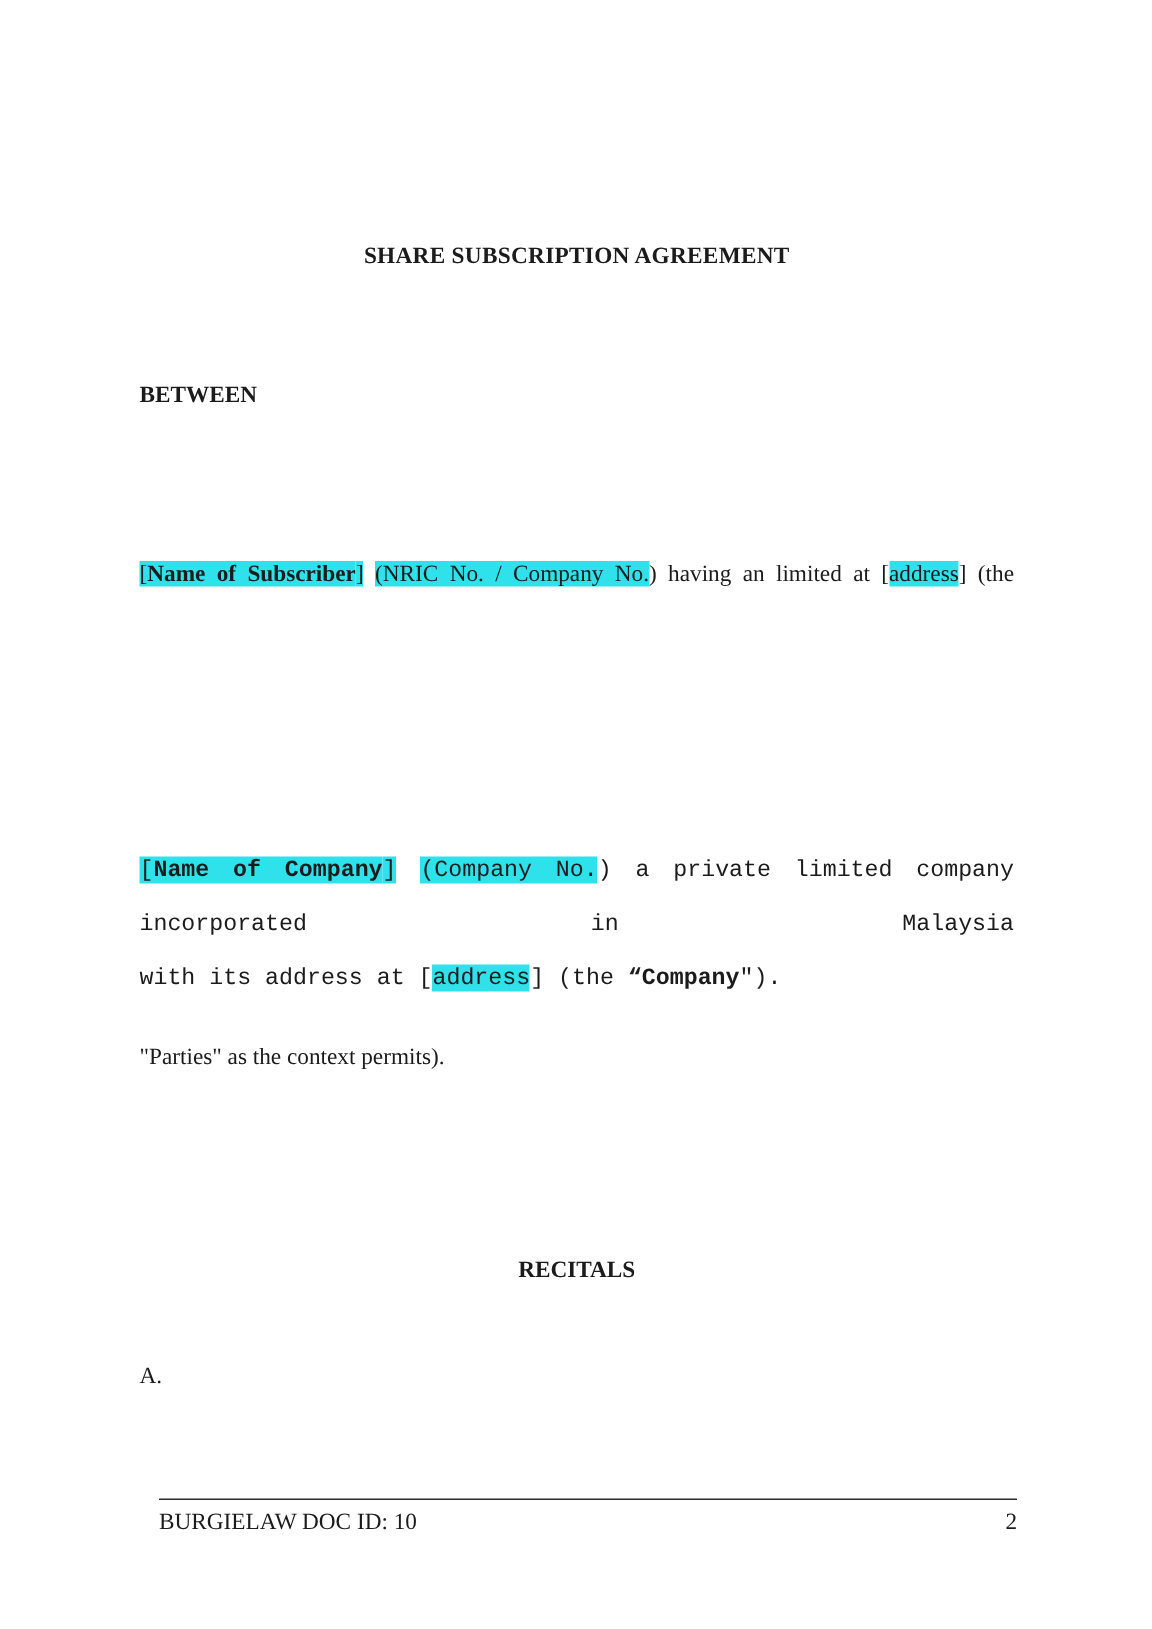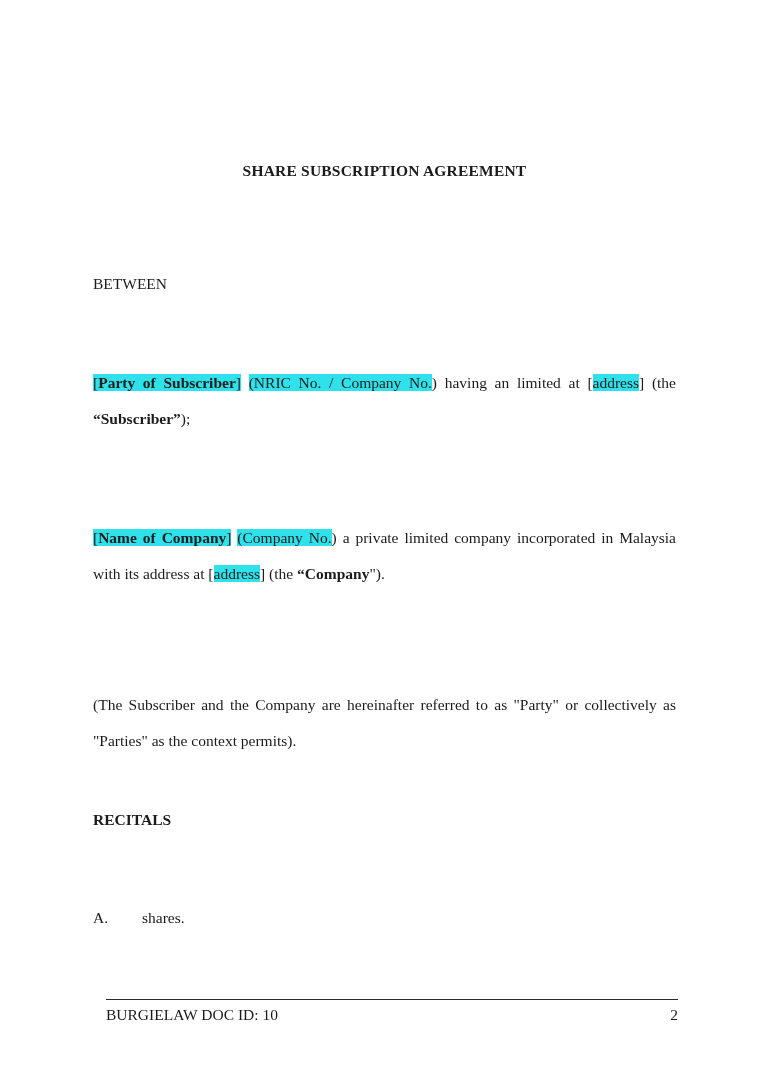--- a/index.html
+++ b/index.html
@@ -8,67 +8,64 @@
     position:relative; width:768px; height:1086px; background:#ffffff;
     font-family:"Liberation Serif","DejaVu Serif",serif;
     font-size:15.5px; color:var(--ink); overflow:hidden;
   }
   .block { position:absolute; left:93px; width:583px; line-height:36px; }
   .doc-line { min-height:36px; }
   .jl { text-align:justify; text-align-last:justify; }
   .b { font-weight:bold; }
   .hl { background:var(--hl); }
   .title-block { top:153px; text-align:center; font-weight:bold; letter-spacing:0.2px; }
-  .between-block { top:266px; }
+  .between-block { top:246px;font-weight:bold; }
   .para1-block { top:365px; }
   .and-block { top:473px; }
-  .para2-block { top:520px; }
+  .para2-block { top:562px;font-family:Liberation Mono, monospace; }
   .para3-block { top:687px; }
-  .recitals-block { top:802px; font-weight:bold; }
+  .recitals-block { top:829px; font-weight:bold;text-align:center; }
   .recital-a-block { top:900px; display:flex; }
   .rec-label { flex:0 0 49px; width:49px; }
   .rec-body { flex:1 1 auto; min-width:0; }
   .footer {
     position:absolute; left:90px; right:90px; top:999px;
     border-top:1px solid #2b2b2b; padding-top:5px;
     display:flex; justify-content:space-between; align-items:flex-start;
     line-height:20px; font-size:15.5px;margin-left:16px;
   }
 </style>
 </head>
 <body>
 
 <div class="page">
 
   <div class="block title-block">SHARE SUBSCRIPTION AGREEMENT</div>
 
   <div class="block between-block">BETWEEN</div>
 
   <div class="block para1-block">
-      <div class="doc-line jl"><span class="hl">[</span><span class="b hl">Party of Subscriber</span><span class="hl">]</span><span> </span><span class="hl">(NRIC No. / Company No.</span><span>) having an limited at [</span><span class="hl">address</span><span>] (the</span></div>
-      <div class="doc-line"><span class="b">“Subscriber”</span><span>);</span></div>
+      <div class="doc-line jl"><span class="hl">[</span><span class="b hl">Name of Subscriber</span><span class="hl">]</span><span> </span><span class="hl">(NRIC No. / Company No.</span><span>) having an limited at [</span><span class="hl">address</span><span>] (the</span></div>
     </div>
 
 
   <div class="block para2-block">
       <div class="doc-line jl"><span class="hl">[</span><span class="b hl">Name of Company</span><span class="hl">]</span><span> </span><span class="hl">(Company No.</span><span>) a private limited company incorporated in Malaysia</span></div>
       <div class="doc-line"><span>with its address at [</span><span class="hl">address</span><span>] (the </span><span class="b">“Company</span><span>").</span></div>
     </div>
 
   <div class="block para3-block">
-      <div class="doc-line jl"><span>(The Subscriber and the Company are hereinafter referred to as "Party" or collectively as</span></div>
       <div class="doc-line"><span>"Parties" as the context permits).</span></div>
     </div>
 
   <div class="block recitals-block">RECITALS</div>
 
   <div class="block recital-a-block">
     <div class="rec-label">A.</div>
     <div class="rec-body">
-        <div class="doc-line"><span>shares.</span></div>
       </div>
   </div>
 
   <div class="footer">
     <span>BURGIELAW DOC ID: 10</span>
     <span>2</span>
   </div>
 
 </div>
 

